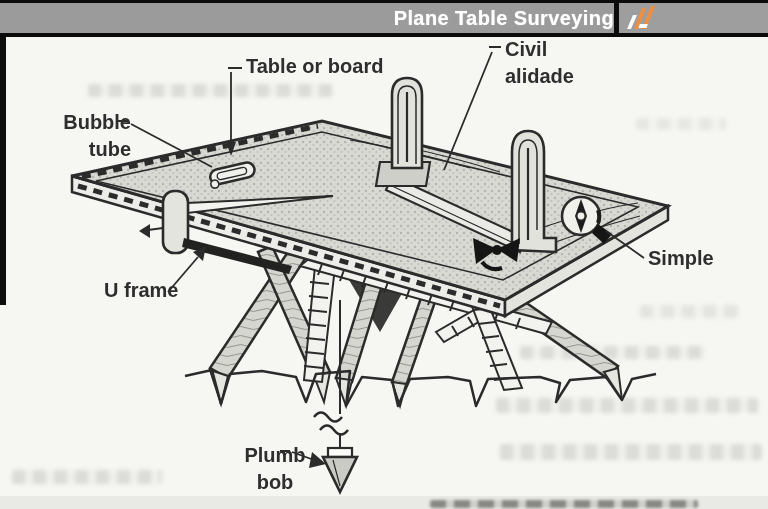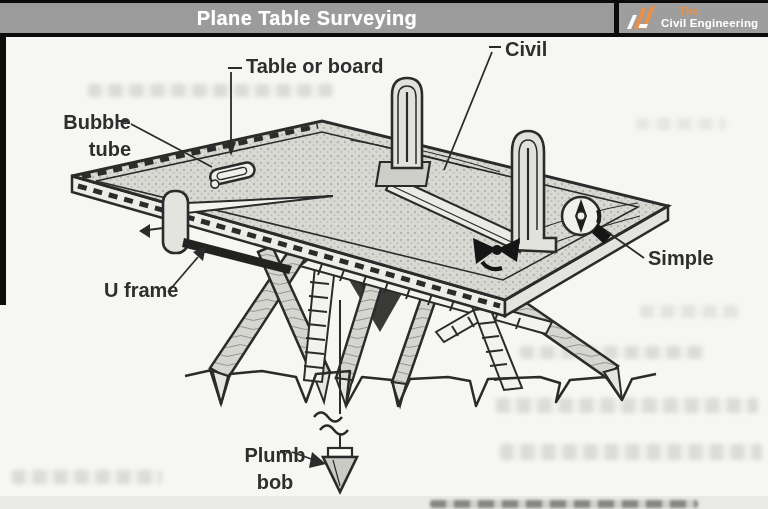--- a/index.html
+++ b/index.html
@@ -5,21 +5,21 @@
   :root{
     --ink:#2b2b2b; --paper:#f6f6f3; --header-gray:#9b9b9b; --accent:#ef8f3f;
   }
   *{margin:0;padding:0;box-sizing:border-box;}
   body{font-family:"Liberation Sans",sans-serif;background:#444;}
   .screen{position:relative;width:768px;height:509px;background:var(--paper);overflow:hidden;}
 
   
   .header{position:absolute;left:0;top:0;width:768px;height:37px;background:var(--header-gray);
           border-top:3px solid #0b0b0b;border-bottom:4px solid #0b0b0b;display:flex;}
-  .title-wrap{width:614px;height:100%;display:flex;align-items:center;justify-content:center;}
+  .title-wrap{width:614px;height:100%;display:flex;align-items:center;justify-content:flex-end;}
   .page-title{color:#fff;font-size:20px;font-weight:700;letter-spacing:.4px;
               text-shadow:0 0 1px rgba(255,255,255,.6);}
   .logo-wrap{flex:1;height:100%;border-left:5px solid #0b0b0b;background:#9e9e9e;
              display:flex;align-items:center;padding-left:6px;}
   .logo-slashes{width:34px;height:26px;flex:0 0 auto;}
   .logo-text{display:flex;flex-direction:column;line-height:1;margin-left:2px;}
   .logo-top{color:var(--accent);font-weight:700;font-size:11px;margin-left:18px;}
   .logo-bottom{color:#fff;font-weight:700;font-size:11.5px;letter-spacing:.2px;margin-top:1px;}
 
   
@@ -44,24 +44,20 @@
     <div class="title-wrap">
       <span class="page-title">Plane Table Surveying</span>
     </div>
     <div class="logo-wrap">
       <svg class="logo-slashes" viewBox="0 0 34 26">
         <polygon points="2,24 8,10 12,10 6,24" fill="#ffffff"></polygon>
         <polygon points="9,24 17,3 21,3 13,24" fill="#ef8f3f"></polygon>
         <polygon points="17,24 26,1 30,1 21,24" fill="#ef8f3f"></polygon>
         <rect x="21" y="19" width="8" height="4" fill="#ffffff" transform="skewX(-18)"></rect>
       </svg>
-      <div class="logo-text">
-        <span class="logo-top">The</span>
-        <span class="logo-bottom">Civil Engineering</span>
-      </div>
     </div>
   </div>
 
   <div class="left-strip"></div>
   <div class="smudge" style="left:88px;top:84px;width:245px;height:13px;"></div>
   <div class="smudge" style="left:636px;top:118px;width:90px;height:12px;opacity:.6;"></div>
   <div class="smudge" style="left:640px;top:305px;width:100px;height:13px;opacity:.7;"></div>
   <div class="smudge" style="left:520px;top:346px;width:185px;height:13px;"></div>
   <div class="smudge" style="left:496px;top:398px;width:262px;height:15px;"></div>
   <div class="smudge" style="left:500px;top:444px;width:262px;height:16px;"></div>
@@ -205,20 +201,21 @@
         <path d="M280,451 h10 M292,452 L314,460"></path>
         <polygon points="312,452 326,464 309,468" fill="#2b2b2b" stroke="none"></polygon>
       </g>
     </g>
   </svg>
 
   <div class="dlabel" style="left:246px;top:53px;">Table or board</div>
 
   <div class="dlabel" style="left:505px;top:36px;">
     <div>Civil</div>
+    <div>alidade</div>
   </div>
 
   <div class="dlabel" style="left:36px;top:109px;width:95px;text-align:right;">
     <div>Bubble</div>
     <div>tube</div>
   </div>
 
   <div class="dlabel" style="left:82px;top:277px;margin-left:22px;">U frame</div>
 
   <div class="dlabel" style="left:648px;top:245px;">Simple</div>

